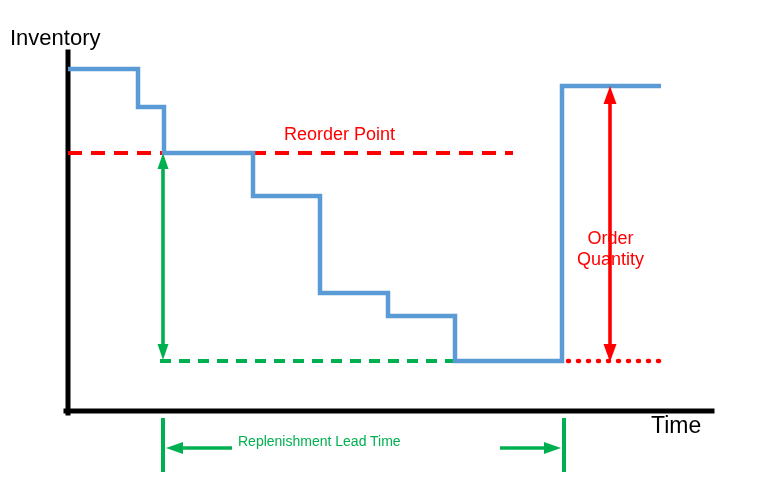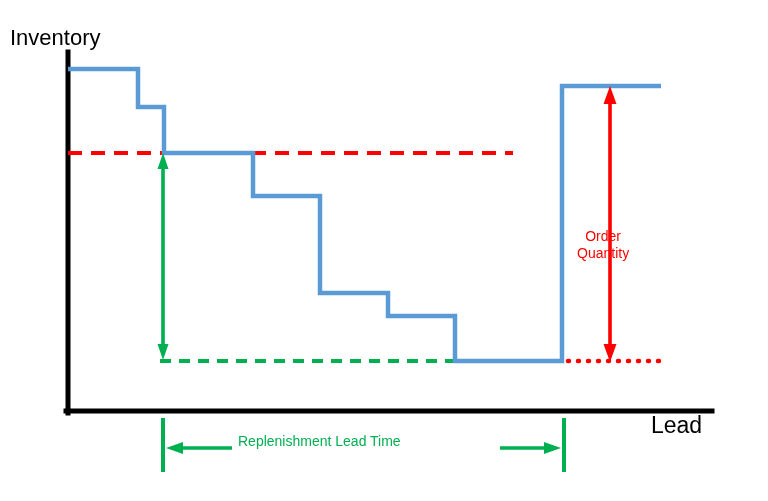--- a/index.html
+++ b/index.html
@@ -44,21 +44,21 @@
   }
   #label-reorder-point {
     left: 284px;
     top: 124px;
     font-size: 18px;
     color: #FF0000;
   }
   #label-order-quantity {
     left: 577px;
     top: 228px;
-    font-size: 14px;
+    font-size: 18px;
     color: #FF0000;
     text-align: center;
   }
   #label-lead-time-demand {
     left: 118px;
     top: 256px;
     font-size: 18px;
     color: #00B050;
   }
   #label-replenishment-lead-time {
@@ -106,22 +106,23 @@
       <line x1="176" y1="448" x2="232" y2="448" stroke="#00B050" stroke-width="3.4"></line>
       <line x1="500" y1="448" x2="552" y2="448" stroke="#00B050" stroke-width="3.4"></line>
       <polygon points="166,448 183,442 183,454" fill="#00B050"></polygon>
       <polygon points="561,448 544,442 544,454" fill="#00B050"></polygon>
     </g>
 
   </svg>
 
   <div class="lbl" id="axis-label-inventory">Inventory</div>
 
-  <div class="lbl" id="axis-label-time">Lead</div>
+  <div class="lbl" id="axis-label-time">Time</div>
 
+  <div class="lbl" id="label-reorder-point">Reorder Point</div>
 
   <div class="lbl" id="label-order-quantity">Order
 Quantity</div>
 
 
   <div class="lbl" id="label-replenishment-lead-time">Replenishment Lead Time</div>
 
 </div>
 
 </body></html>

